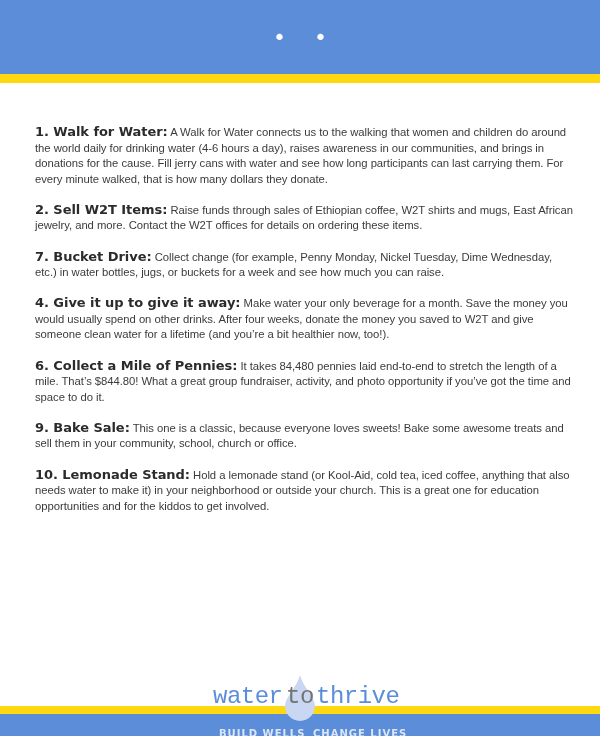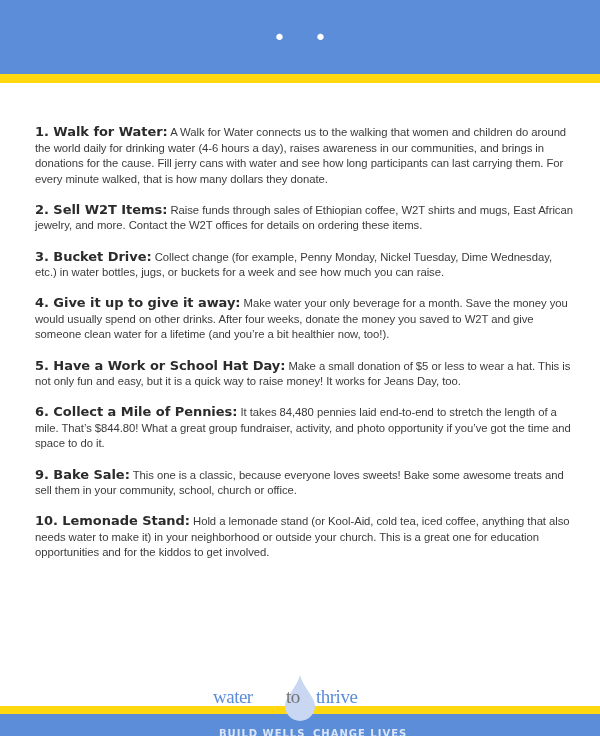--- a/index.html
+++ b/index.html
@@ -10,21 +10,21 @@
   .title { position:absolute; left:0; top:0; width:600px; height:74px; display:flex; align-items:center;
            justify-content:center; color:#ffffff; font-family:"DejaVu Sans", sans-serif; font-size:29px;
            letter-spacing:7px; font-weight:normal; }
   .title .dot { font-size:22px; margin:0 14px; letter-spacing:0; }
   .content { position:absolute; left:35px; top:124px; width:540px; }
   .idea { font-size:11.3px; line-height:15.6px; color:#3b3b3b; margin:0 0 14.5px 0; letter-spacing:-0.05px; }
   .idea .label { font-family:"DejaVu Sans", sans-serif; font-weight:bold; color:#2b2b2b; font-size:13px; }
   .footer-stripe { position:absolute; left:0; top:706px; width:600px; height:8px; background:#ffd80f; }
   .footer { position:absolute; left:0; top:714px; width:600px; height:22px; background:#5b8dd9; }
   .drop { position:absolute; left:283px; top:675px; width:34px; height:46px; }
-  .logo-word { position:absolute; top:682px; font-family:Liberation Serif, serif; font-size:19px;
+  .logo-word { position:absolute; top:682px; font-family:Liberation Mono, monospace; font-size:24px;
                color:#5b8dd9; letter-spacing:-0.5px; line-height:30px; }
   .w-water { left:213px; }
   .w-to { left:286px; color:#737373; }
   .w-thrive { left:316px; }
   .tagline { position:absolute; top:728px; font-family:"DejaVu Sans", sans-serif; font-size:10px;
              color:#dce6f7; letter-spacing:1px; font-weight:bold; }
   .t-left { left:219px; }
   .t-right { left:313px; }
 </style>
 </head>
@@ -33,23 +33,22 @@
 <div class="header"></div>
 <div class="header-stripe"></div>
 <div class="title">
   <span class="dot">•</span>
   <span class="dot">•</span>
 </div>
 
 <div class="content">
   <p class="idea"><span class="label">1. Walk for Water:</span><span> A Walk for Water connects us to the walking that women and children do around the world daily for drinking water (4-6 hours a day), raises awareness in our communities, and brings in donations for the cause. Fill jerry cans with water and see how long participants can last carrying them. For every minute walked, that is how many dollars they donate.</span></p>
   <p class="idea"><span class="label">2. Sell W2T Items:</span><span> Raise funds through sales of Ethiopian coffee, W2T shirts and mugs, East African jewelry, and more. Contact the W2T offices for details on ordering these items.</span></p>
-  <p class="idea"><span class="label">3. Bucket Drive:</span><span> Collect change (for example, Penny Monday, Nickel Tuesday, Dime Wednesday, etc.) in water bottles, jugs, or buckets for a week and see how much you can raise.</span></p>
+  <p class="idea"><span class="label">7. Bucket Drive:</span><span> Collect change (for example, Penny Monday, Nickel Tuesday, Dime Wednesday, etc.) in water bottles, jugs, or buckets for a week and see how much you can raise.</span></p>
   <p class="idea"><span class="label">4. Give it up to give it away:</span><span> Make water your only beverage for a month. Save the money you would usually spend on other drinks. After four weeks, donate the money you saved to W2T and give someone clean water for a lifetime (and you’re a bit healthier now, too!).</span></p>
-  <p class="idea"><span class="label">5. Have a Work or School Hat Day:</span><span> Make a small donation of $5 or less to wear a hat. This is not only fun and easy, but it is a quick way to raise money! It works for Jeans Day, too.</span></p>
   <p class="idea"><span class="label">6. Collect a Mile of Pennies:</span><span> It takes 84,480 pennies laid end-to-end to stretch the length of a mile. That’s $844.80! What a great group fundraiser, activity, and photo opportunity if you’ve got the time and space to do it.</span></p>
   <p class="idea"><span class="label">9. Bake Sale:</span><span> This one is a classic, because everyone loves sweets! Bake some awesome treats and sell them in your community, school, church or office.</span></p>
   <p class="idea"><span class="label">10. Lemonade Stand:</span><span> Hold a lemonade stand (or Kool-Aid, cold tea, iced coffee, anything that also needs water to make it) in your neighborhood or outside your church. This is a great one for education opportunities and for the kiddos to get involved.</span></p>
 </div>
 
 <div class="footer-stripe"></div>
 <div class="footer"></div>
 
 <svg class="drop" viewBox="0 0 34 46">
   <path d="M17 0 C 14 12, 2 22, 2 31 A 15 15 0 0 0 32 31 C 32 22, 20 12, 17 0 Z" fill="#c9d7f2"></path>

